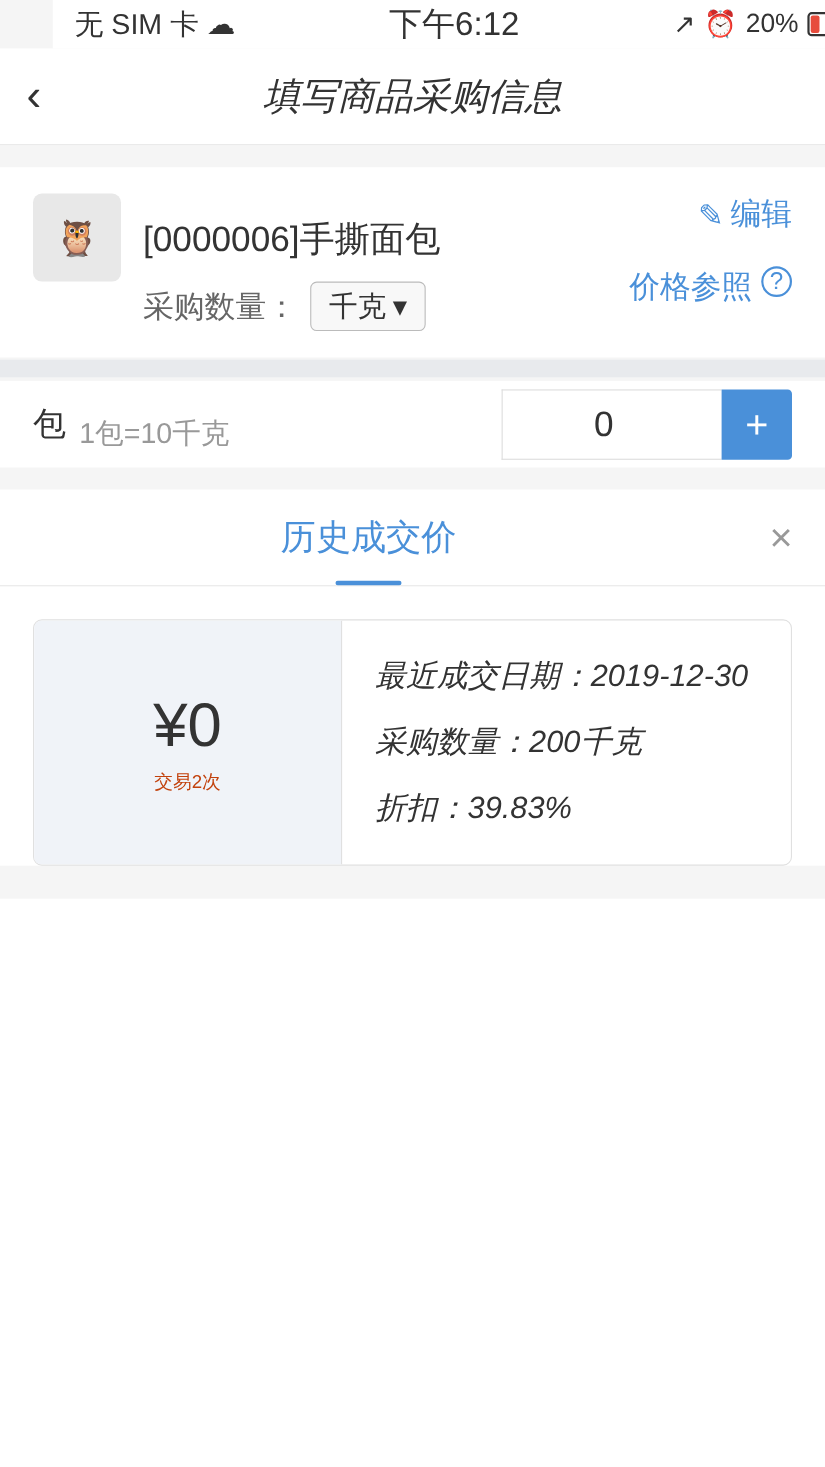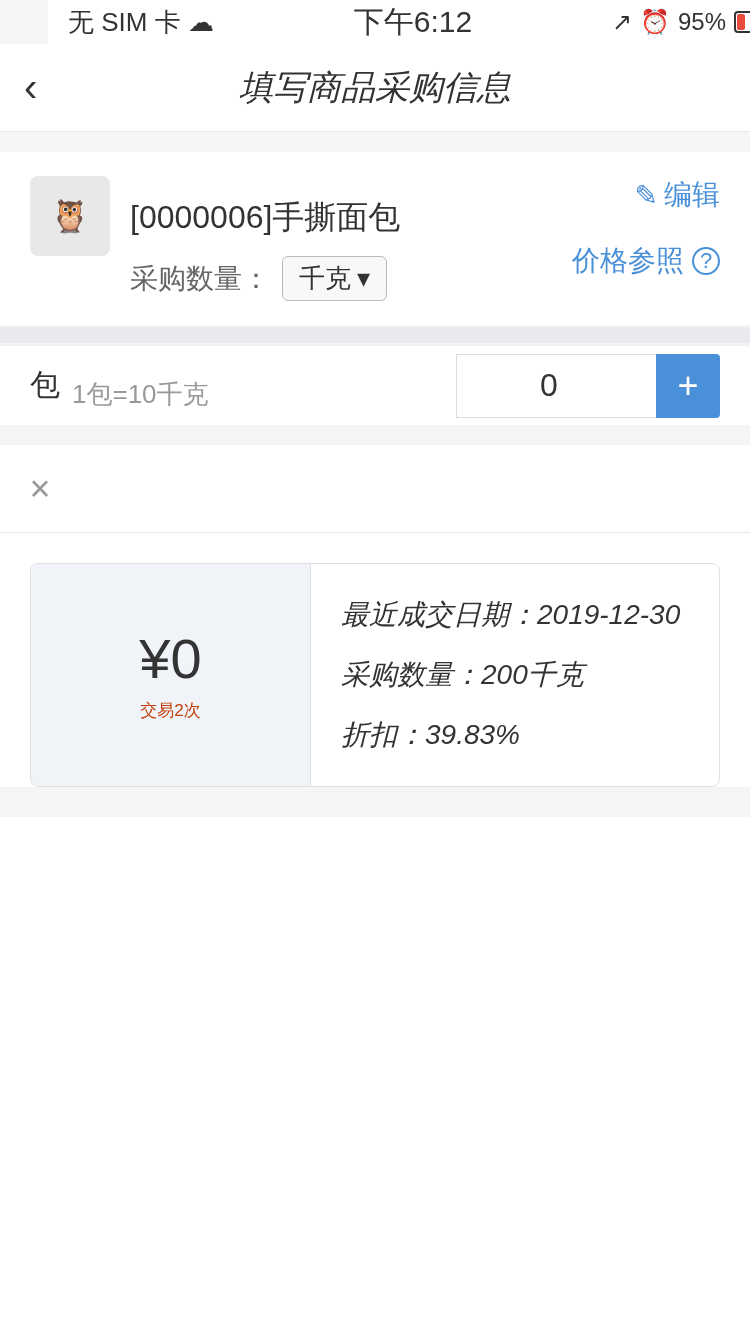--- a/index.html
+++ b/index.html
@@ -162,21 +162,20 @@
       color: #4a90d9;
       display: flex;
       align-items: center;
       gap: 6px;
       cursor: pointer;
     }
     .price-ref-link {
       font-size: 28px;
       color: #4a90d9;
       display: flex;
-      align-items: center;
       gap: 8px;
       cursor: pointer;
       margin-top: 8px;
     }
     .product-actions {
       display: flex;
       flex-direction: column;
       align-items: flex-end;
       gap: 20px;
     }
@@ -346,21 +345,21 @@
 <body>
 
 <div class="status-bar">
   <div class="status-left">
     <span>无 SIM 卡 ☁</span>
   </div>
   <div class="status-center">下午6:12</div>
   <div class="status-right">
     <span>↗</span>
     <span>⏰</span>
-    <span>95%</span>
+    <span>20%</span>
     <span class="battery-icon">
       <span class="battery-fill"></span>
     </span>
   </div>
 </div>
 
 <div class="nav-bar">
   <div class="nav-back">‹</div>
   <div class="nav-title">填写商品采购信息</div>
 </div>
@@ -405,20 +404,23 @@
     <span class="unit-conversion">1包=10千克</span>
   </div>
   <div class="quantity-input-row">
     <input class="quantity-input" type="number" value="0" style="">
     <button class="quantity-plus">+</button>
   </div>
 </div>
 
 <div class="tabs-section">
   <div class="tabs-header">
+    <div class="tab-item active">
+      <span>历史成交价</span>
+    </div>
     <div class="tab-close">×</div>
   </div>
 
   <div class="trade-card">
     <div class="trade-left">
       <div class="trade-price">¥0</div>
       <div class="trade-count">交易2次</div>
     </div>
     <div class="trade-right">
       <div class="trade-detail-row">

